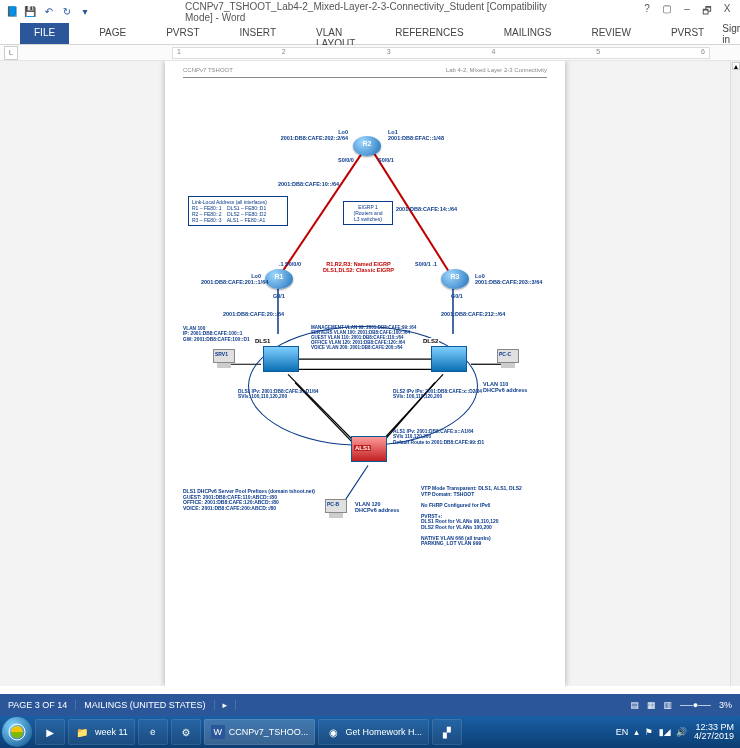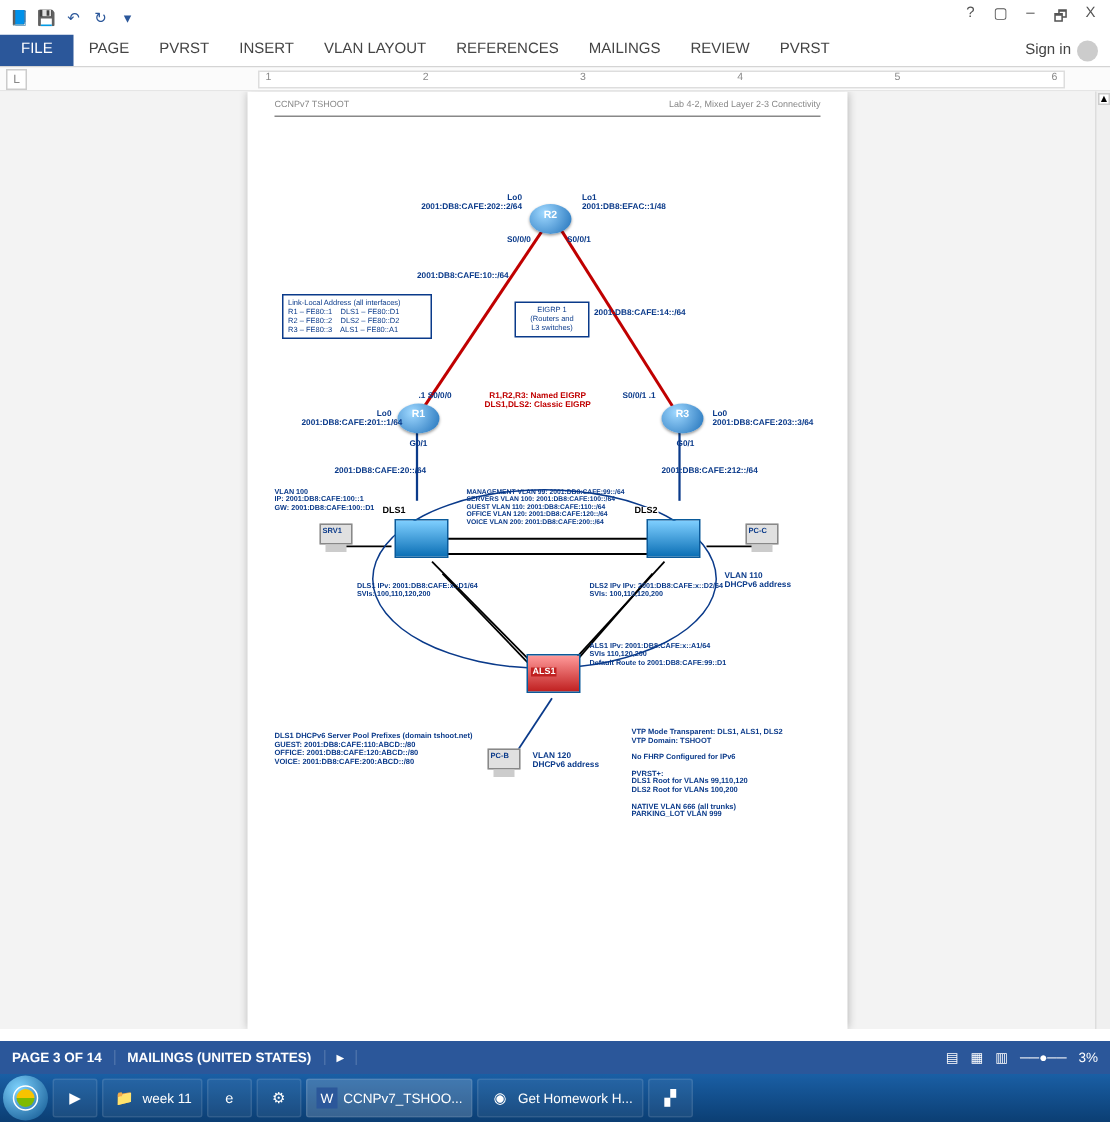--- a/index.html
+++ b/index.html
@@ -4,21 +4,21 @@
 <style>
   * { box-sizing: border-box; margin: 0; padding: 0; font-family: "Segoe UI", Tahoma, sans-serif; }
   html, body { width: 740px; height: 748px; overflow: hidden; background: #fff; }
   .titlebar { height: 23px; background: #fff; display: flex; align-items: center; font-size: 10px; color: #666; position: relative; }
   .qat { display: flex; align-items: center; gap: 4px; padding-left: 6px; }
   .qat-icon { width: 14px; height: 14px; display: inline-flex; align-items: center; justify-content: center; font-size: 10px; color: #2b579a; }
   .title-center { position: absolute; left: 50%; transform: translateX(-50%); font-size: 10px; color: #555; }
   .win-ctrl { margin-left: auto; display: flex; gap: 6px; padding-right: 6px; font-size: 10px; color: #555; }
   .win-ctrl span { width: 14px; text-align: center; }
   .ribbon-tabs { height: 22px; background: #fff; display: flex; align-items: stretch; border-bottom: 1px solid #d4d4d4; font-size: 10px; }
-  .tab { padding: 4px 10px 0 10px; color: #444; cursor: pointer; }
+  .tab { padding: 4px 10px 0 10px; color: #444; cursor: pointer; margin-left: 20px; }
   .tab.file { background: #2b579a; color: #fff; padding: 4px 14px; }
   .signin { margin-left: auto; padding: 4px 8px; color: #444; display: flex; align-items: center; gap: 4px; }
   .signin-avatar { width: 14px; height: 14px; border-radius: 50%; background: #ccc; }
   .ruler-row { height: 16px; background: #fbfbfb; border-bottom: 1px solid #e5e5e5; display: flex; align-items: center; font-size: 7px; color: #888; position: relative;}
   .ruler-row .nav-L { width: 14px; height: 14px; margin-left: 4px; background:#fff; border:1px solid #ccc; font-size:8px; text-align:center; line-height:12px;}
   .h-ruler { position:absolute; left:172px; right:30px; top:2px; height:12px; background:#fff; border:1px solid #ddd; display:flex; justify-content:space-between; padding:0 4px; font-size:7px; color:#888;}
   .h-ruler span { display:inline-block; }
   .sb { width:10px; background:#f0f0f0; border-left:1px solid #ddd; position:absolute; right:0; top:61px; bottom:62px;}
   .sb-up { width:8px; height:8px; margin:1px auto; font-size:7px; text-align:center; border:1px solid #ccc; background:#fff;}
   .doc-area { position:absolute; top:61px; left:0; right:10px; bottom:62px; background:#f3f3f3; display:flex; justify-content:center; overflow:hidden;}
@@ -33,39 +33,40 @@
   .router .rname { position:absolute; top:4px; left:0; right:0; text-align:center; color:#fff; font-size:7px; font-weight:bold;}
   .switch { position:absolute; width:36px; height:26px; background:linear-gradient(#7fcfff,#0b6fb5); border:1px solid #0a5a9a; }
   .switch .sname { position:absolute; top:-9px; left:-10px; background:#fff; padding:0 1px; font-size:6px; font-weight:bold; color:#000;}
   .pc { position:absolute; width:26px; height:22px; }
   .pc .mon { width:22px; height:14px; background:#e0e0e0; border:1px solid #888; margin:0 auto;}
   .pc .base { width:14px; height:5px; background:#ccc; margin:0 auto;}
   .pc .pcname { position:absolute; top:2px; left:4px; font-size:5px; font-weight:bold;}
   .ellipse-hub { position:absolute; width:230px; height:120px; border:1px solid #0a3a8a; border-radius:50%; }
   svg.lines { position:absolute; top:0; left:0; width:100%; height:100%; }
   .statusbar { position:absolute; bottom:32px; left:0; right:0; height:22px; background:#2b579a; color:#fff; font-size:9px; display:flex; align-items:center; }
-  .statusbar .sb-item { padding:0 8px; border-right:1px solid rgba(255,255,255,.15);font-weight:bold;}
+  .statusbar .sb-item { padding:0 8px; border-right:1px solid rgba(255,255,255,.15);}
   .statusbar .right { margin-left:auto; display:flex; align-items:center; gap:8px; padding-right:8px;}
   .taskbar { position:absolute; bottom:0; left:0; right:0; height:32px; background:linear-gradient(#1a5fa5,#0b3e73); display:flex; align-items:center; font-size:9px; color:#fff;}
   .tb-btn { height:26px; padding:0 6px; margin-left:3px; background:rgba(255,255,255,.06); border:1px solid rgba(255,255,255,.1); display:flex; align-items:center; gap:4px; border-radius:2px;}
   .tb-start { width:30px; height:30px; border-radius:50%; background:radial-gradient(circle at 35% 30%, #7fd4ff, #0b4f8a); margin-left:2px; display:flex; align-items:center; justify-content:center;}
   .tray { margin-left:auto; display:flex; align-items:center; gap:6px; padding-right:6px; font-size:9px;}
   .tb-icon { width:16px; height:16px; display:inline-flex; align-items:center; justify-content:center; font-size:10px;}
 </style>
 </head>
 <body>
 
 <div class="titlebar">
   <div class="qat">
     <span class="qat-icon">📘</span>
     <span class="qat-icon">💾</span>
     <span class="qat-icon">↶</span>
     <span class="qat-icon">↻</span>
     <span class="qat-icon">▾</span>
   </div>
+  <div class="title-center">CCNPv7_TSHOOT_Lab4-2_Mixed-Layer-2-3-Connectivity_Student [Compatibility Mode] - Word</div>
   <div class="win-ctrl">
     <span>?</span>
     <span>▢</span>
     <span>–</span>
     <span>🗗</span>
     <span>X</span>
   </div>
 </div>
 
 <div class="ribbon-tabs">
@@ -274,13 +275,24 @@
       <span class="tb-icon" style="background:#2b579a;color:#fff;width:14px;height:14px;font-size:9px;line-height:14px;text-align:center;">W</span>
       <span>CCNPv7_TSHOO...</span>
     </div>
   <div class="tb-btn">
       <span class="tb-icon">◉</span>
       <span>Get Homework H...</span>
     </div>
   <div class="tb-btn">
       <span class="tb-icon">▞</span>
     </div>
+  <div class="tray">
+    <span>EN</span>
+    <span>▴</span>
+    <span>⚑</span>
+    <span>▮◢</span>
+    <span>🔊</span>
+    <div style="text-align:right; line-height:1;">
+      <div>12:33 PM</div>
+      <div>4/27/2019</div>
+    </div>
+  </div>
 </div>
 
 </body></html>

